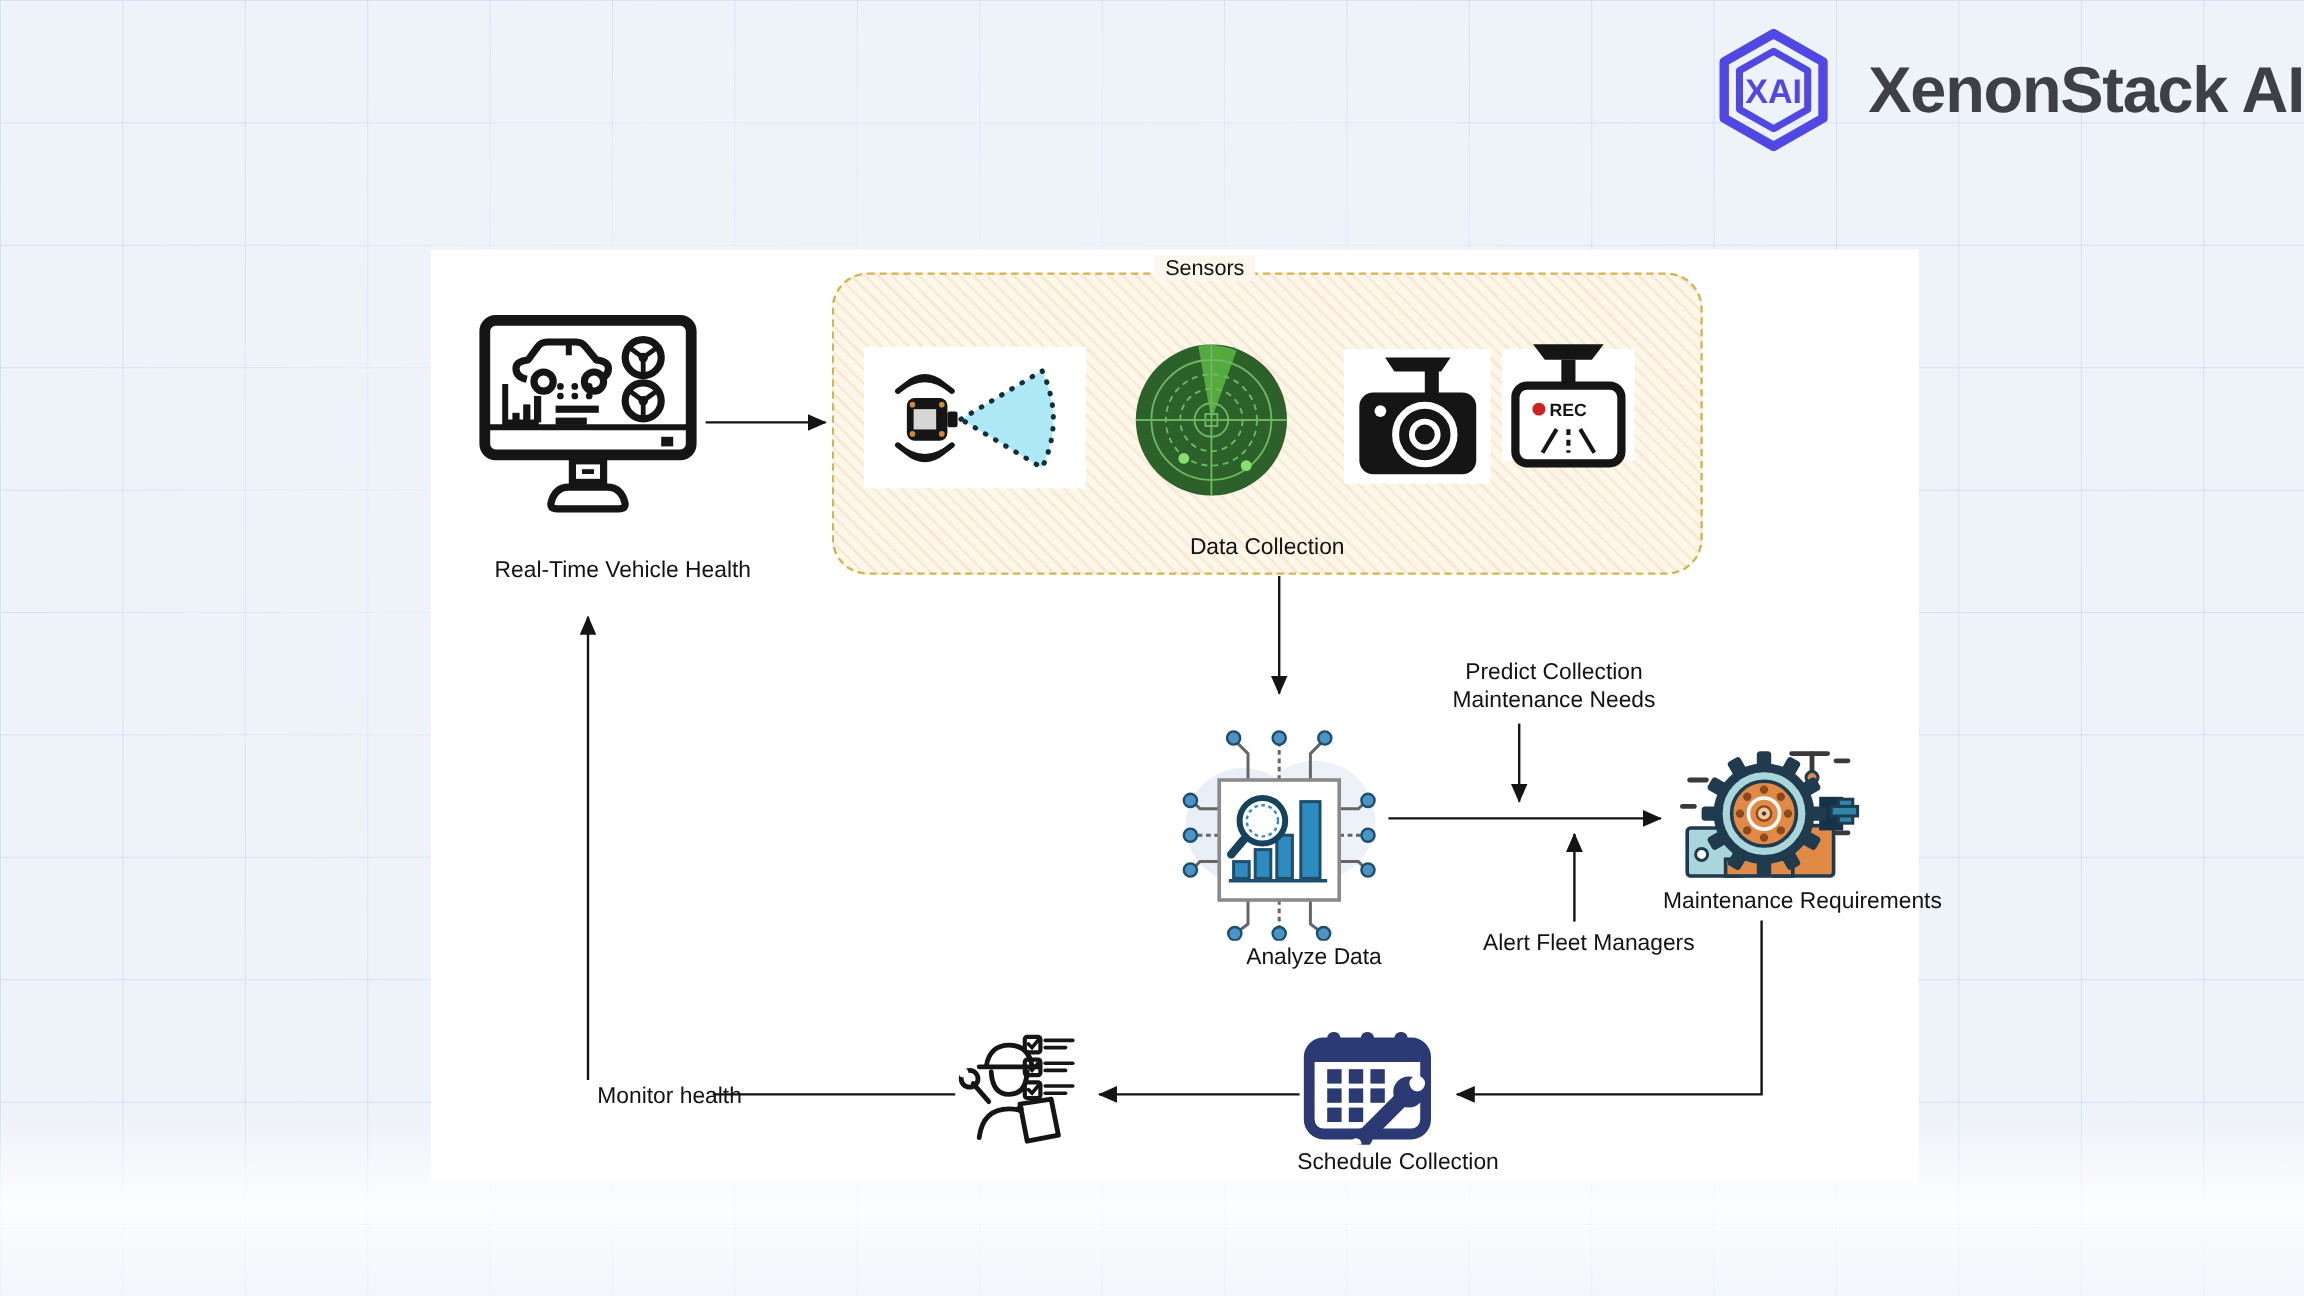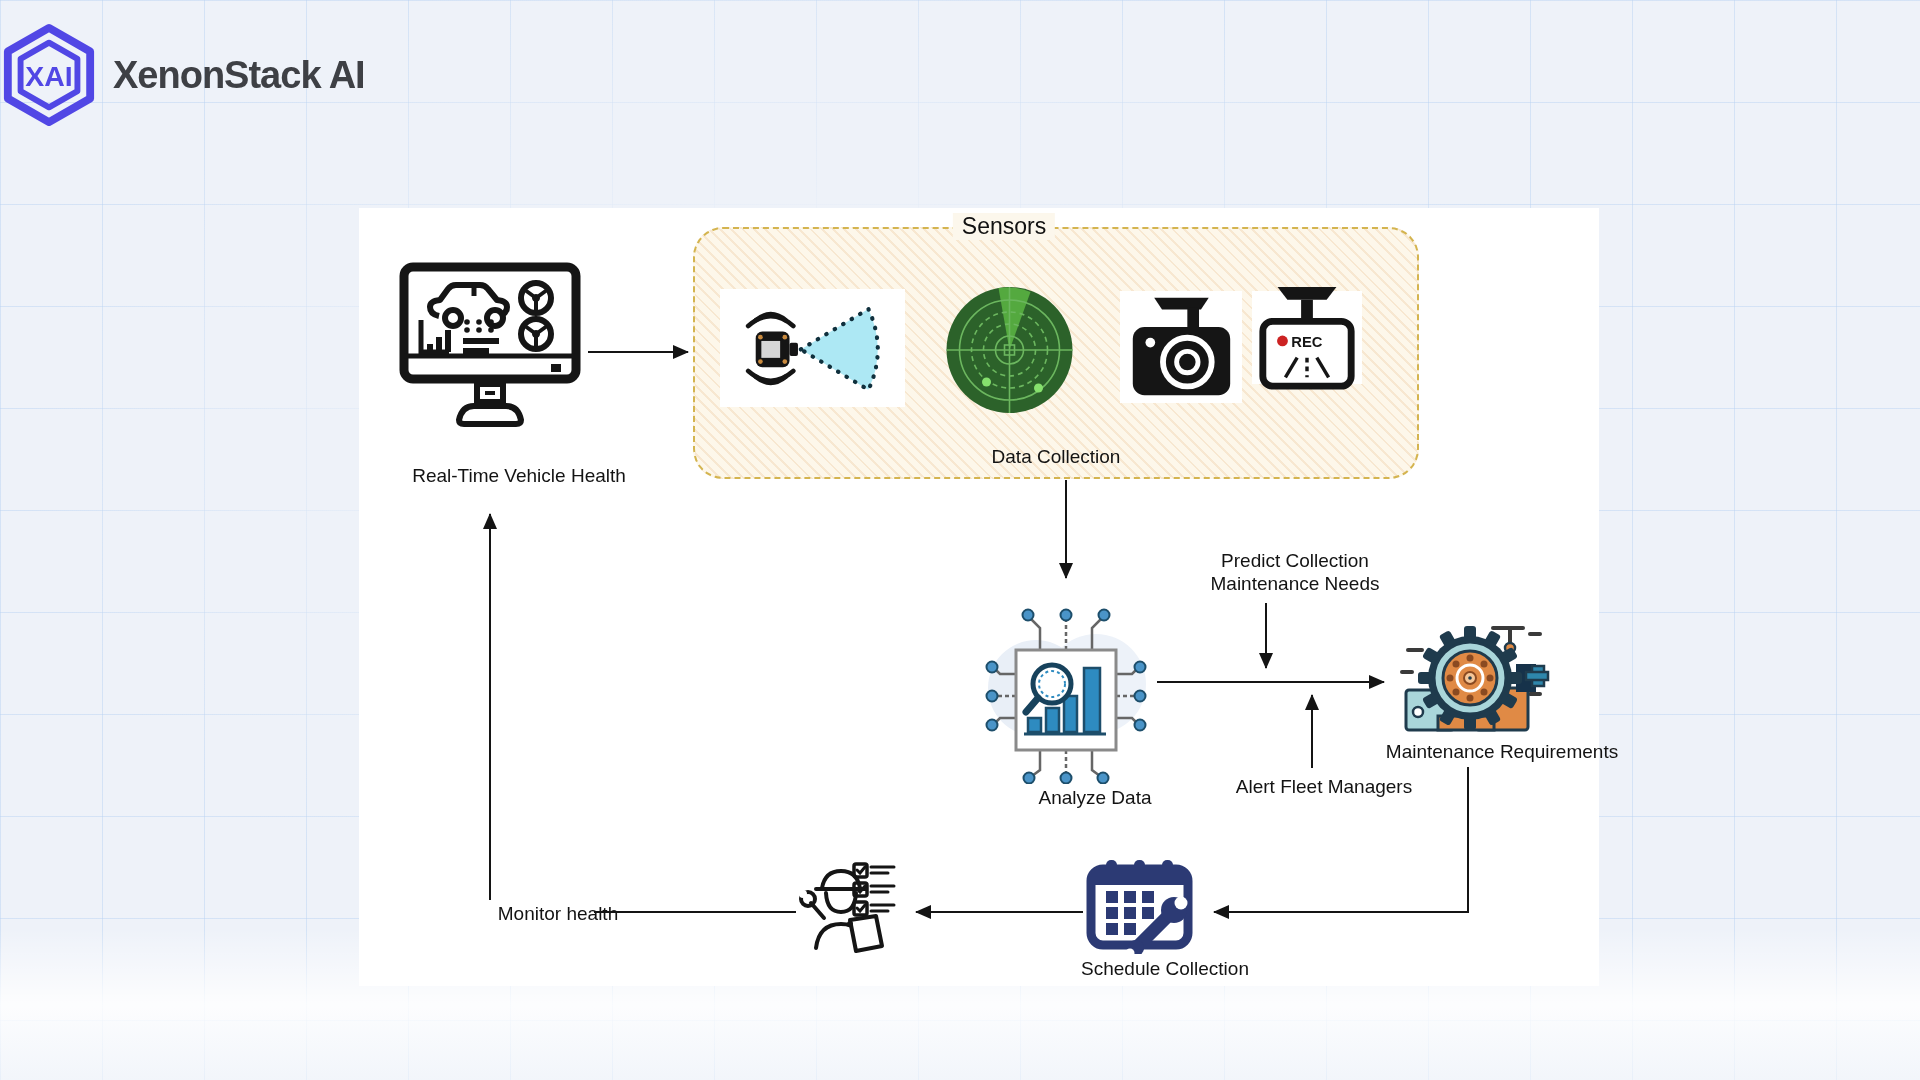--- a/index.html
+++ b/index.html
@@ -15,39 +15,39 @@
     background-size:102px 102px;
   }
   .bg-soft{
     position:absolute;inset:0;z-index:0;pointer-events:none;
     background:
       linear-gradient(180deg, rgba(238,242,249,0) 86%, rgba(255,255,255,.85) 93%, rgba(245,248,252,.6) 100%),
       radial-gradient(ellipse 52% 62% at 42% 42%, #eef2f9 30%, rgba(238,242,249,0) 78%);
   }
   .brand{
     position:absolute;top:24px;left:0;width:100%;z-index:2;
-    display:flex;justify-content:flex-start;align-items:center;gap:15px;
+    display:flex;justify-content:flex-end;align-items:center;gap:30px;
   }
   .brand-mark{width:98px;height:102px;display:block}
-  .brand-name{font-size:38px;font-weight:bold;color:#3e4045;letter-spacing:-1px}
+  .brand-name{font-size:54px;font-weight:bold;color:#3e4045;letter-spacing:-1px}
   .panel{position:absolute;left:359px;top:208px;width:1240px;height:778px;background:#fff;z-index:1}
   .abs{position:absolute;z-index:2}
   .node-label{
     position:absolute;z-index:2;transform:translateX(-50%);
     font-size:19px;line-height:23px;color:#131313;white-space:nowrap;text-align:center;margin-left:29px;
   }
   .sensors-box{
     position:absolute;left:693px;top:227px;width:726px;height:252px;z-index:2;
     border:2.5px dashed #d4b44f;border-radius:30px;
     background-color:#fdf7ea;
     background-image:repeating-linear-gradient(45deg, rgba(233,196,150,.30) 0 2px, rgba(255,255,255,0) 2px 8px);
   }
   .sensors-legend{
     position:absolute;top:-16px;left:309px;transform:translateX(-50%);
-    font-size:23px;color:#111;background:#fcf7ec;padding:0 9px;white-space:nowrap;
+    font-size:18px;color:#111;background:#fcf7ec;padding:0 9px;white-space:nowrap;
   }
   .tile{position:absolute;background:#fff;display:flex;align-items:center;justify-content:center}
   .tile-proximity{left:25px;top:60px;width:185px;height:118px}
   .tile-radar{left:247px;top:56px;width:136px;height:132px;background:transparent}
   .tile-camera{left:425px;top:62px;width:122px;height:112px}
   .tile-dashcam{left:557px;top:62px;width:110px;height:93px}
   .sensors-caption{position:absolute;bottom:9px;left:0;width:100%;text-align:center;font-size:19px;color:#131313}
   .connectors{position:absolute;inset:0;z-index:3;pointer-events:none}
   svg text{font-family:"Liberation Sans","DejaVu Sans",sans-serif}
 </style>

